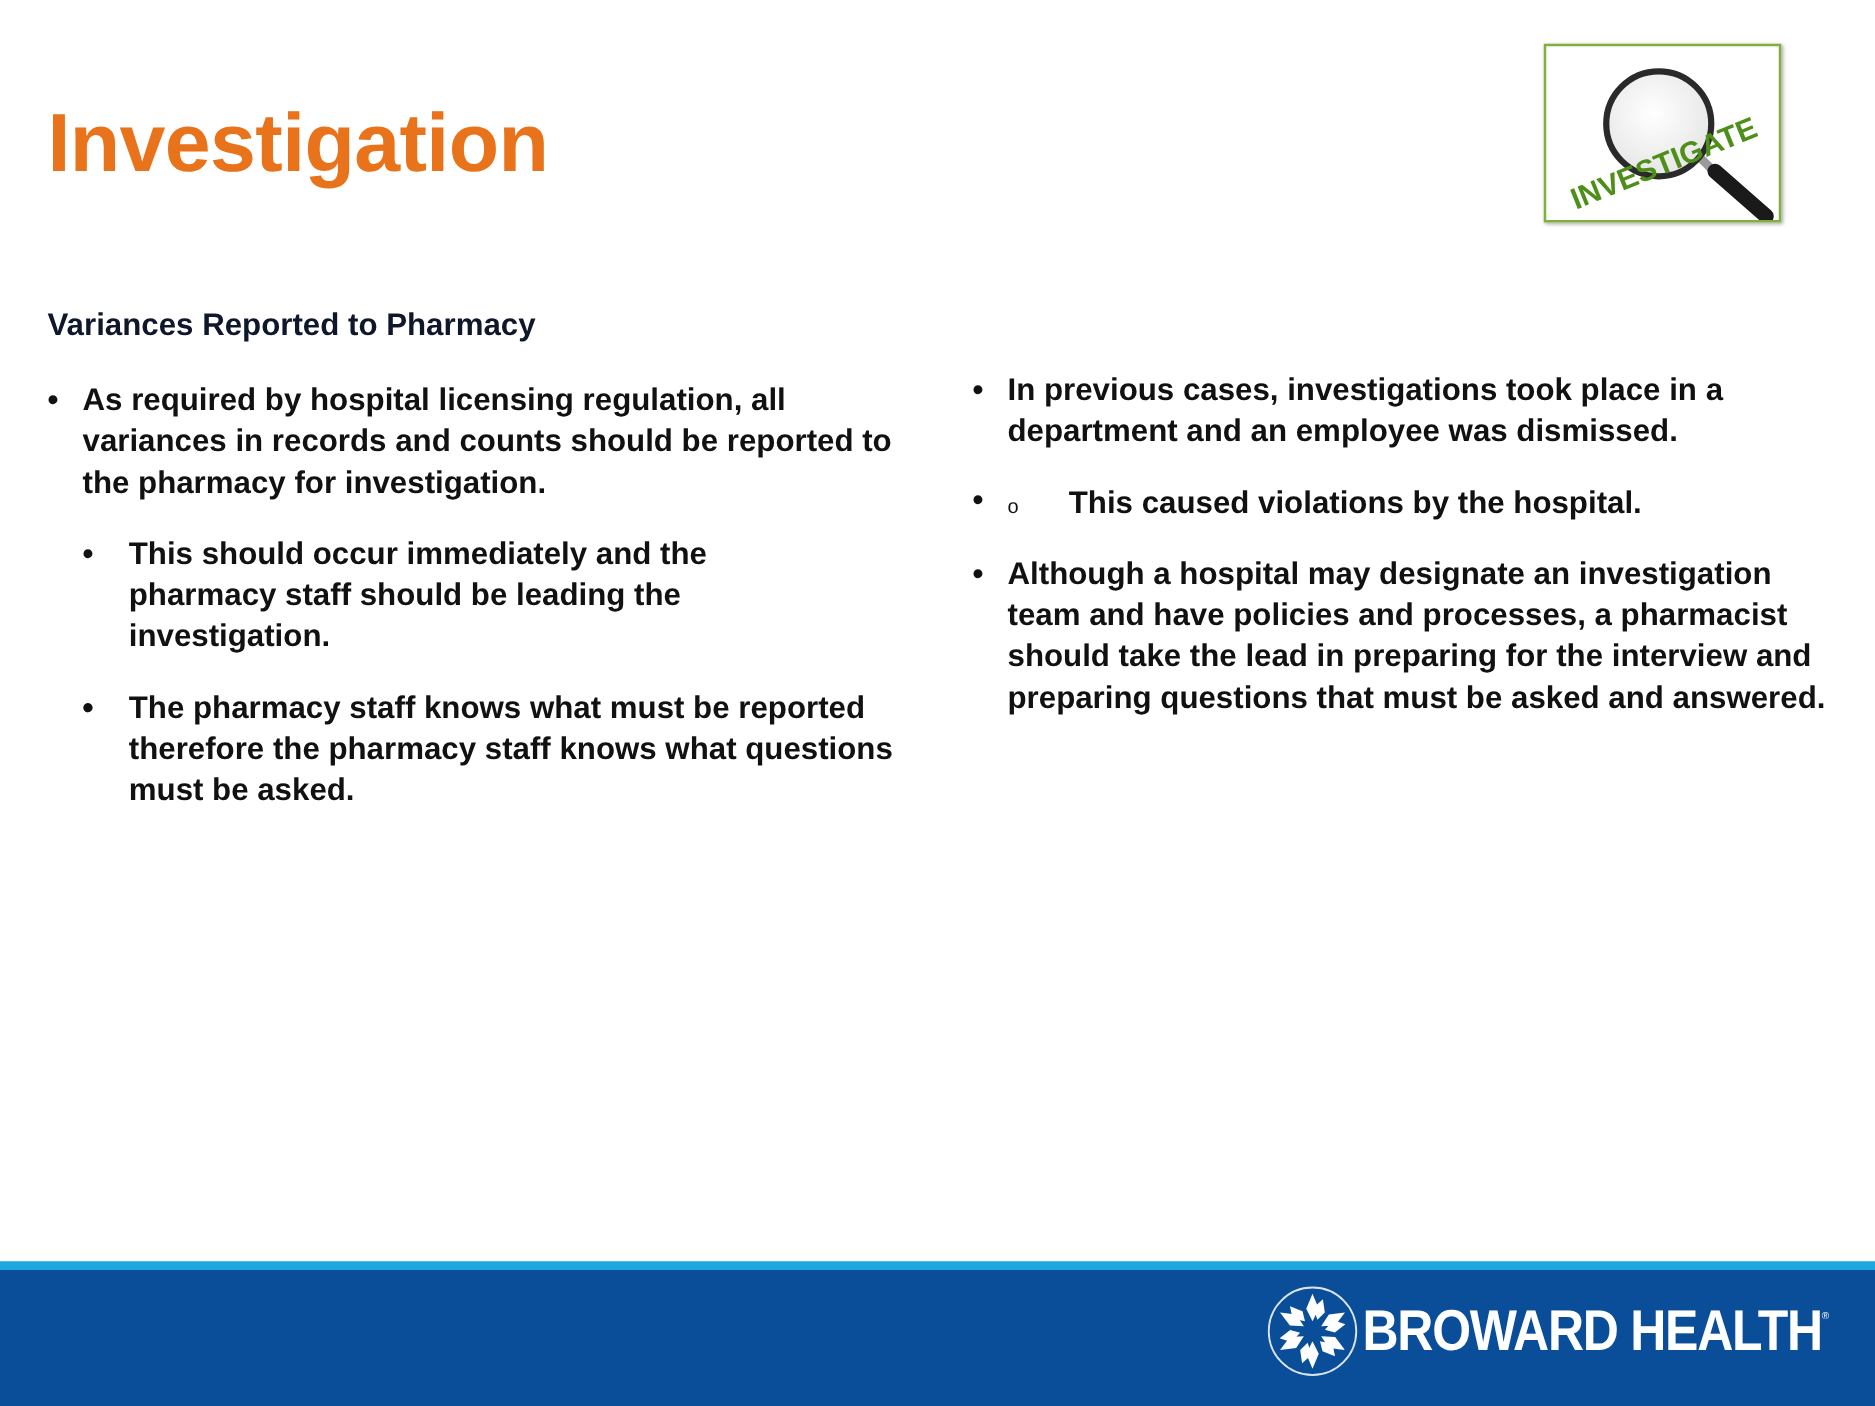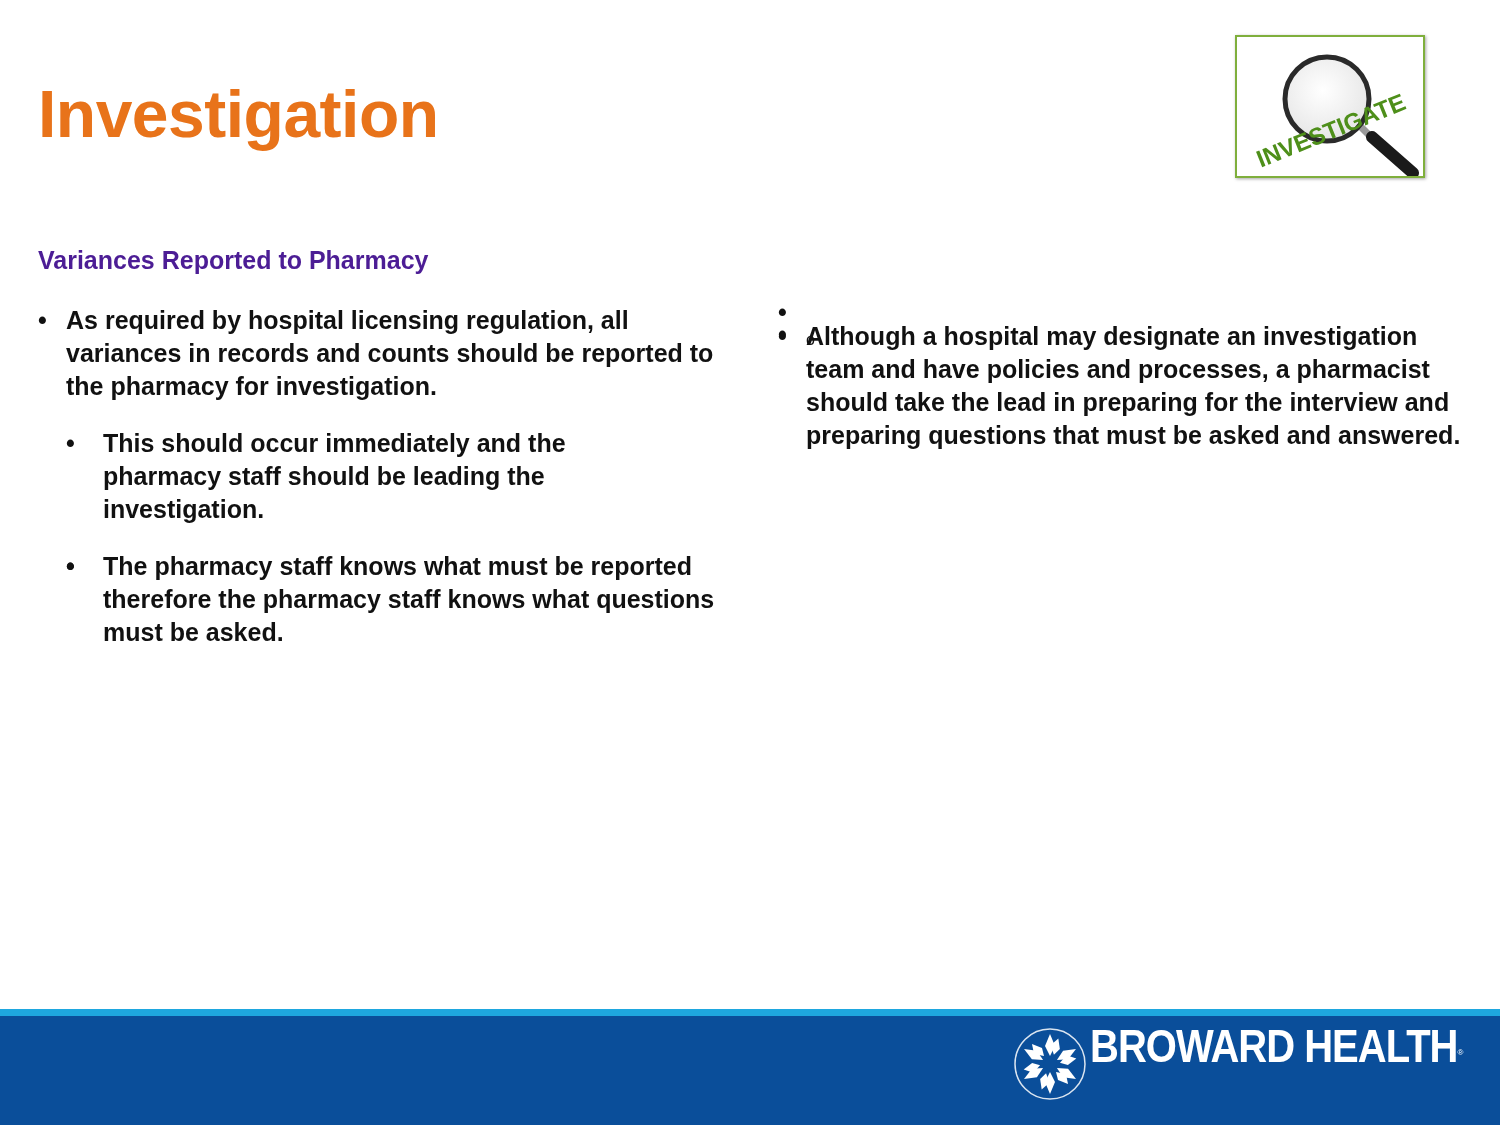--- a/index.html
+++ b/index.html
@@ -15,42 +15,42 @@
       letter-spacing: -0.5px; line-height: 1.1; text-align: right;
     }
     .hero {
       position: absolute; left: 1235px; top: 35px; width: 190px; height: 143px;
       box-sizing: border-box; border: 2px solid #7FAF3C;
       background: #ffffff; box-shadow: 1px 1px 3px rgba(0,0,0,0.35);
       overflow: hidden;
     }
     .subtitle {
       position: absolute; left: 38px; top: 246px;
-      font-size: 25px; font-weight: bold; color: #4c1d95;
+      font-size: 25px; font-weight: bold; color: #0f172a;
     }
     .col { position: absolute; top: 0; }
     .col-left { left: 38px; top: 304px; width: 690px; }
     .col-right { left: 778px; top: 296px; width: 680px; }
     .item { position: relative; font-size: 25px; font-weight: bold; line-height: 33px; color: #111; }
     .item .bullet { position: absolute; left: 0; top: 0; }
     .lvl1 { padding-left: 28px; }
     .lvl2 { padding-left: 65px; }
     .lvl2 .bullet { left: 28px; }
     .lvl2-circle { padding-left: 77px; }
     .lvl2-circle .bullet { left: 28px; font-size: 16px; font-weight: normal; top: 3px; }
     .gap-s { margin-top: 24px; }
     .gap-m { margin-top: 22px; }
     .footer-stripe { position: absolute; left: 0; top: 1009px; width: 1500px; height: 7px; background: #1EA7DF; }
     .footer {
       position: absolute; left: 0; top: 1016px; width: 1500px; height: 109px;
       background: #0A4E9A;
     }
     .logo {
       position: absolute; left: 1012px; top: 1026px; height: 78px;
-      display: flex; 
+      display: flex; align-items: center;
     }
     .logo-mark { width: 76px; height: 76px; }
     .logo-text {
       color: #ffffff; font-size: 40px; font-weight: bold;
       letter-spacing: -1px; margin-left: 2px; transform: scaleY(1.15);
       font-family: "Liberation Sans", sans-serif;
     }
     .logo-reg { color: #ffffff; font-size: 8px; align-self: flex-start; margin-top: 22px; }
   </style>
 </head>
@@ -94,26 +94,28 @@
   </div>
   <div class="item lvl2 gap-s" style="width:620px;">
     <span class="bullet">•</span>
     <span>The pharmacy staff knows what must be reported therefore the pharmacy staff knows what questions must be asked.</span>
   </div>
 </div>
 
 <div class="col col-right">
   <div class="item lvl1">
     <span class="bullet">•</span>
+    <span>In previous cases, investigations took place in a department and an employee was dismissed.</span>
   </div>
   <div class="item lvl1 gap-m" style="width:630px;">
     <span class="bullet">•</span>
   </div>
   <div class="item lvl2-circle gap-s">
     <span class="bullet">o</span>
+    <span>This caused violations by the hospital.</span>
   </div>
   <div class="item lvl1 gap-s" style="width:660px;">
     <span class="bullet">•</span>
     <span>Although a hospital may designate an investigation team and have policies and processes, a pharmacist should take the lead in preparing for the interview and preparing questions that must be asked and answered.</span>
   </div>
 </div>
 
 <div class="footer-stripe"></div>
 <div class="footer"></div>
 <div class="logo">

